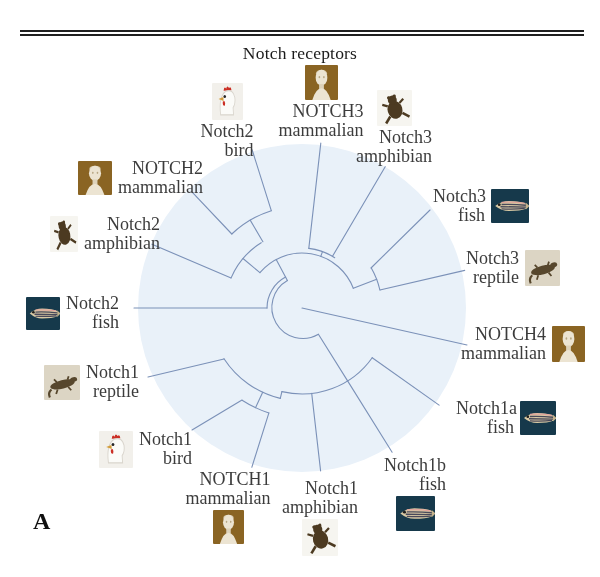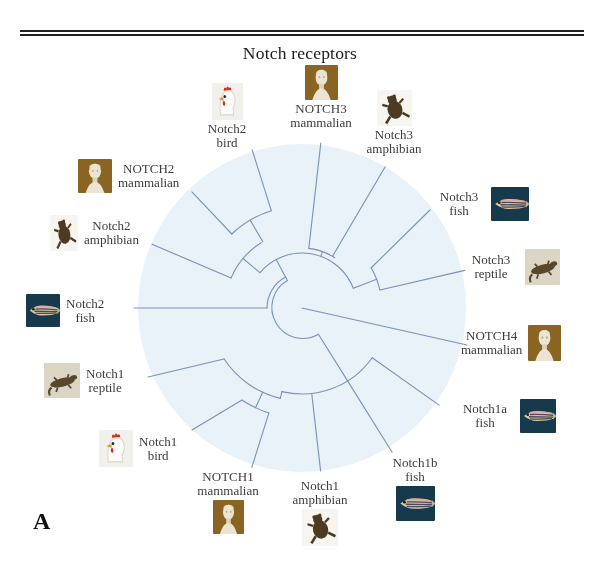--- a/index.html
+++ b/index.html
@@ -6,21 +6,21 @@
   #page{position:relative;width:600px;height:577px;background:#ffffff;overflow:hidden;
         font-family:"Liberation Serif", serif;}
   #fig-title{position:absolute;top:15px;left:0;width:600px;text-align:center;
              font-size:17.5px;color:#1b1b1b;letter-spacing:.2px;margin-top:28px;}
   #title-rule{position:absolute;left:20px;right:16px;top:30px;height:2px;
               border-top:2.5px solid #1f1f1f;border-bottom:2px solid #1f1f1f;}
   #tree-svg{position:absolute;left:0;top:0;}
   .taxon{position:absolute;display:flex;}
   .taxon.row{flex-direction:row;align-items:center;gap:6px;}
   .taxon.col{flex-direction:column;align-items:center;gap:2px;}
-  .tt{font-size:13px;line-height:1.06;color:#3c3c3c;text-align:center;white-space:nowrap;}
+  .tt{font-size:18px;line-height:1.06;color:#3c3c3c;text-align:right;white-space:nowrap;}
   .thumb{display:block;border-radius:1px;}
   #panel-letter{position:absolute;left:33px;top:508px;font-size:24px;font-weight:bold;color:#101010;}
 </style>
 </head>
 <body>
 
 <div id="page">
 
   <div id="fig-title">Notch receptors</div>
   <div id="title-rule"></div>

